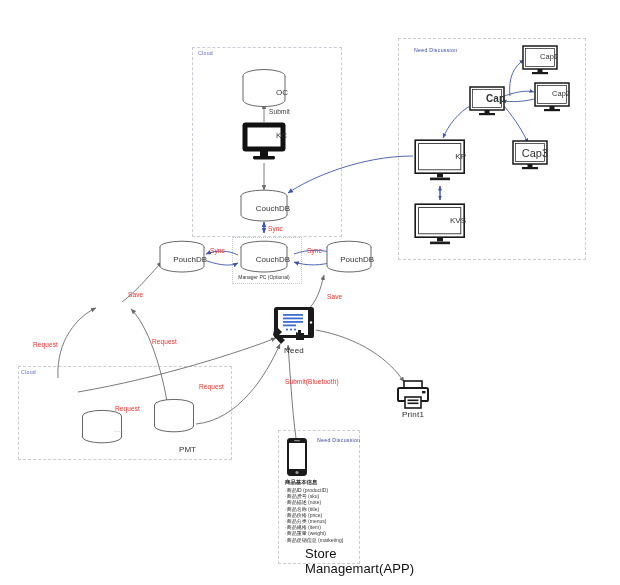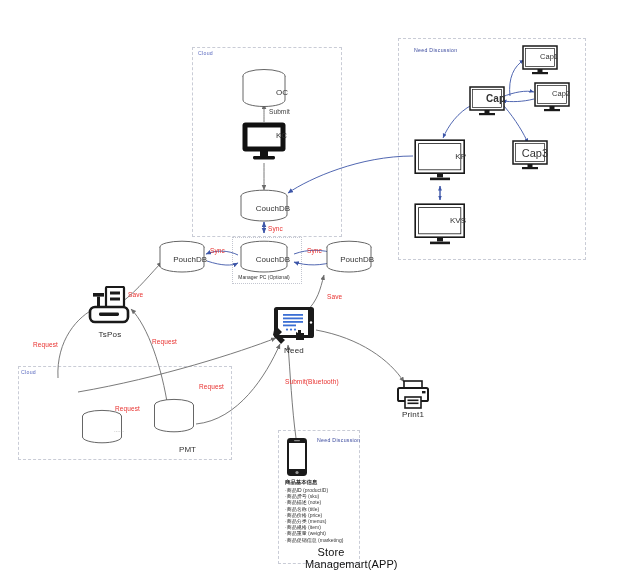--- a/index.html
+++ b/index.html
@@ -37,21 +37,21 @@
   .cyl-txt{
     position:absolute;width:100%;text-align:right;font-size:8px;color:#333;
   }
   .sublabel{
     position:absolute;width:100%;text-align:center;font-size:5px;color:#333;
   }
   .phonepanel{position:absolute;}
   .attr-title{font-size:5.4px;color:#1b1b1b;font-weight:bold;margin-bottom:1px;}
   .attr-li{font-size:5px;color:#1b1b1b;line-height:6.2px;white-space:nowrap;}
   .attr-en{color:#3a3a3a;}
-  .app-name{font-size:11px;color:#111;text-align:center;margin-top:3px;letter-spacing:.1px;margin-left:20px;}
+  .app-name{font-size:13px;color:#111;text-align:left;margin-top:3px;letter-spacing:.1px;margin-left:20px;}
 </style>
 </head>
 <body>
 
 <div id="canvas">
 
   <div class="grpbox" style="left:192px;top:47px;width:148px;height:188px;"></div>
   <div class="grp-title" style="left:198px;top:50px;">Cloud</div>
 
   <div class="grpbox" style="left:398px;top:38px;width:186px;height:220px;"></div>
@@ -226,32 +226,20 @@
   <div class="node" style="left:512px;top:140px;width:36px;height:32px;">
     <svg width="36" height="32">
       <rect x="1" y="1" width="34" height="23" fill="#fff" stroke="#1a1a1a" stroke-width="1.5"></rect>
       <rect x="3.6" y="3.6" width="28.8" height="17.8" fill="#fff" stroke="#1a1a1a" stroke-width="0.7"></rect>
       <rect x="15.5" y="24" width="5" height="3" fill="#1a1a1a"></rect>
       <rect x="10" y="27" width="16" height="2.2" fill="#1a1a1a"></rect>
     </svg>
     <div class="cyl-txt" style="top:7px;font-size:11px;">Cap3</div>
   </div>
 
-  <div class="node" style="left:86px;top:286px;width:48px;height:50px;">
-    <svg width="48" height="44">
-      <rect x="20" y="1" width="18" height="20" rx="1" fill="#fff" stroke="#1a1a1a" stroke-width="2.2"></rect>
-      <rect x="24" y="5.5" width="10" height="3" fill="#1a1a1a"></rect>
-      <rect x="24" y="11.5" width="10" height="3" fill="#1a1a1a"></rect>
-      <rect x="7" y="7" width="11" height="3.6" fill="#1a1a1a"></rect>
-      <rect x="11" y="10.6" width="3" height="11" fill="#1a1a1a"></rect>
-      <rect x="4" y="21" width="38" height="15" rx="5" fill="#fff" stroke="#1a1a1a" stroke-width="2.6"></rect>
-      <rect x="13" y="26.5" width="20" height="3.4" rx="1.4" fill="#1a1a1a"></rect>
-    </svg>
-    <div class="nlabel" style="top:44px;">TsPos</div>
-  </div>
 
   <div class="node" style="left:272px;top:306px;width:44px;height:48px;">
     <svg width="44" height="40">
       <rect x="2" y="1" width="40" height="31" rx="2.6" fill="#1a1a1a"></rect>
       <rect x="6" y="4" width="30" height="25" fill="#fff"></rect>
       <circle cx="39" cy="16.5" r="1.2" fill="#fff"></circle>
       <rect x="11" y="8" width="20" height="1.8" fill="#3b6fd4"></rect>
       <rect x="11" y="11.5" width="20" height="1.8" fill="#3b6fd4"></rect>
       <rect x="11" y="15" width="20" height="1.8" fill="#3b6fd4"></rect>
       <rect x="11" y="18.5" width="13" height="1.8" fill="#3b6fd4"></rect>

